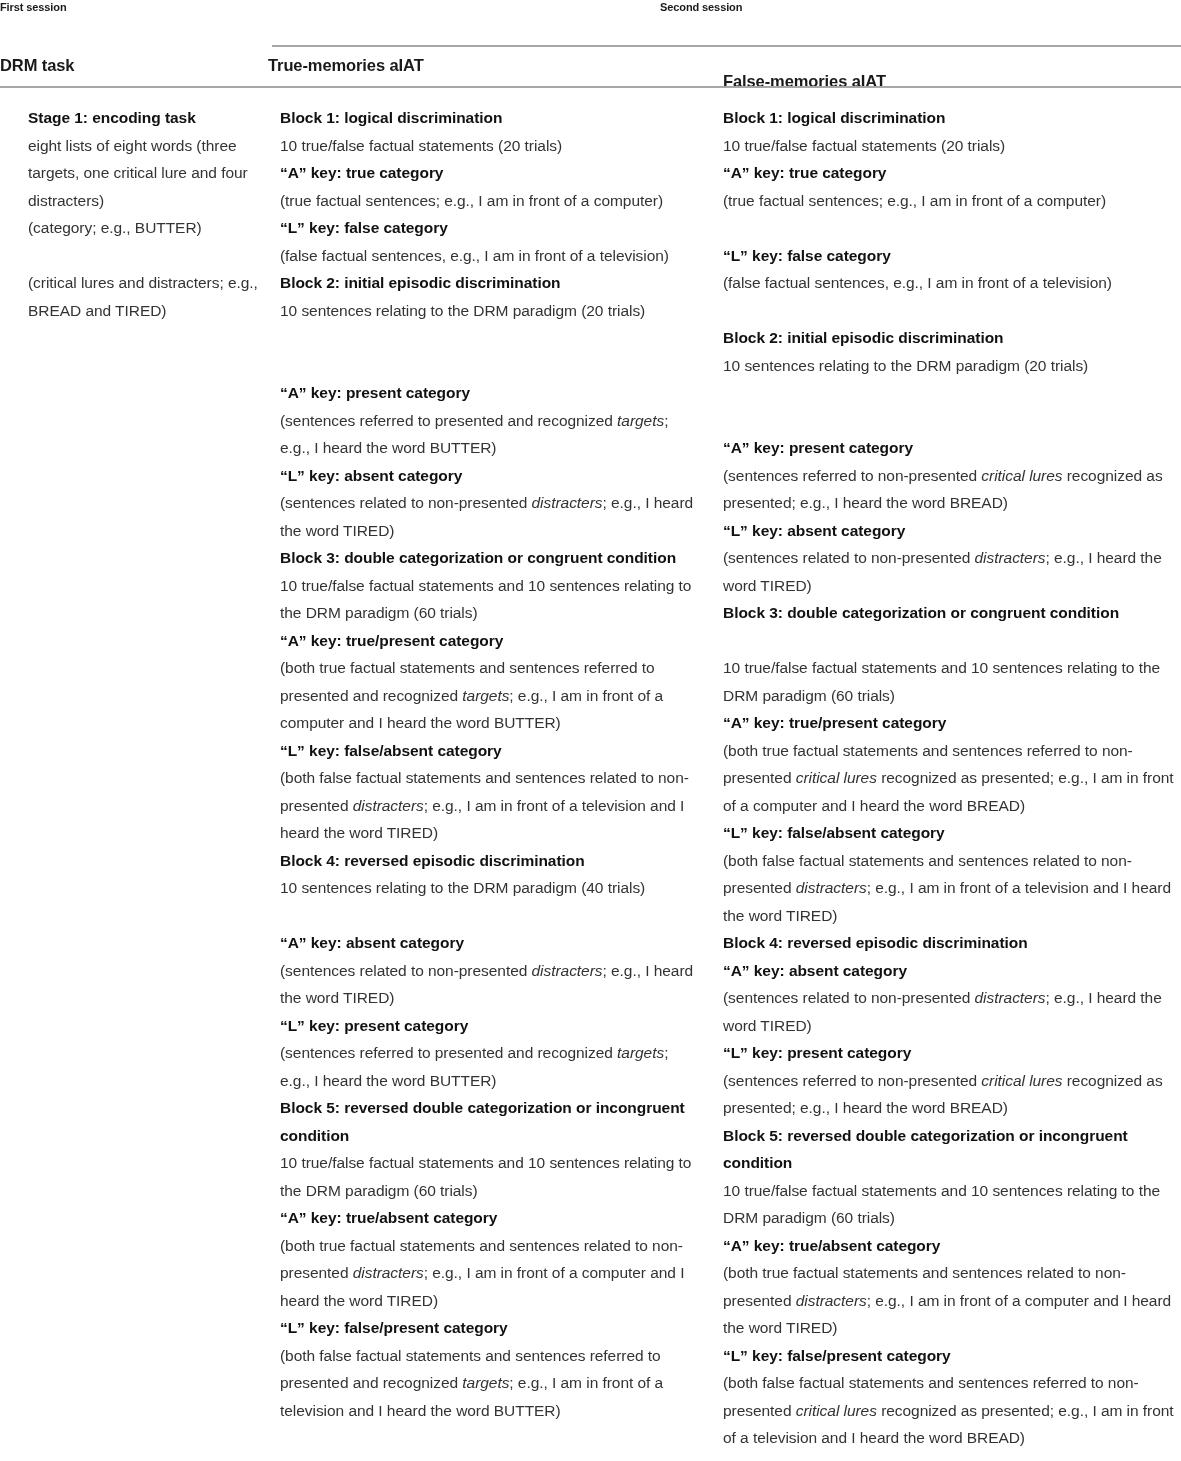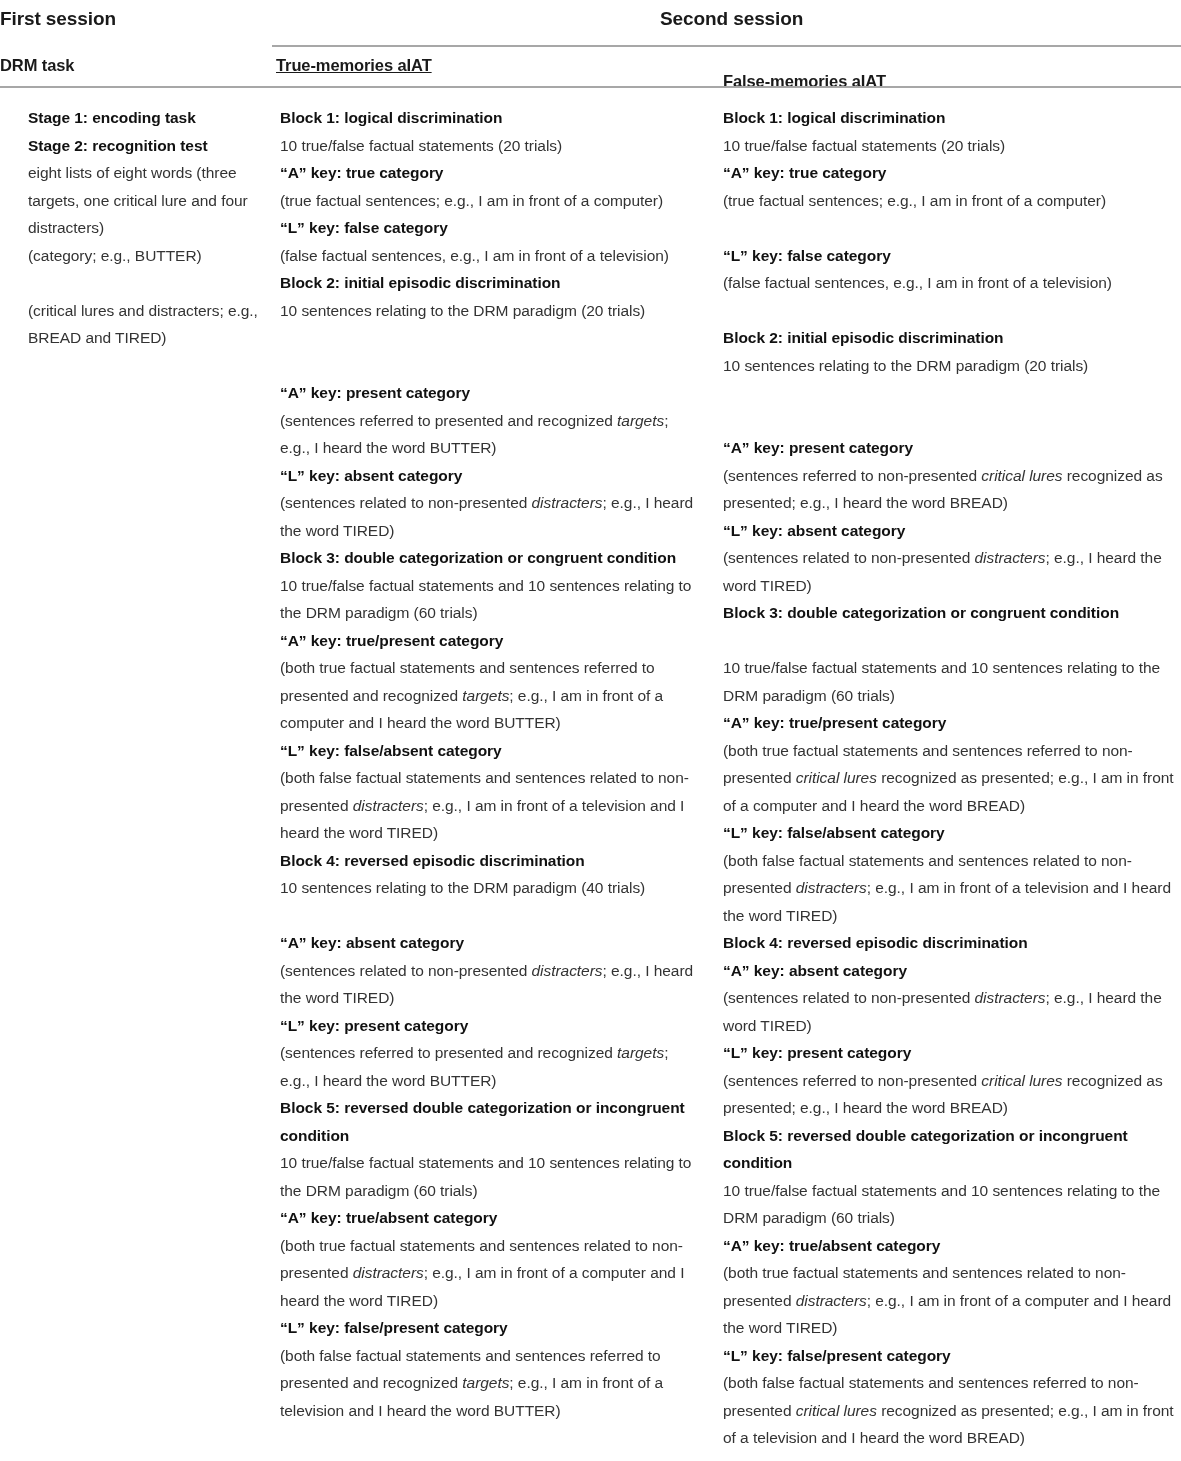--- a/index.html
+++ b/index.html
@@ -22,23 +22,23 @@
     box-sizing: border-box;
   }
 
   
   .session-row {
     position: relative;
     height: 46px;
   }
   .session-label {
     position: absolute;
-    top: 8px;
+    top: 1px;
     font-weight: bold;
-    font-size: 19px;
+    font-size: 11px;
     letter-spacing: -0.1px;
     white-space: nowrap;
   }
   .session-first { left: 0px; }
   .session-second { left: 660px; }
 
   .rule-partial {
     position: absolute;
     left: 272px;
     right: 0px;
@@ -54,21 +54,21 @@
   }
   .colhead {
     position: absolute;
     top: 10px;
     font-weight: bold;
     font-size: 16.5px;
     letter-spacing: -0.1px;
     white-space: nowrap;
   }
   .ch1 { left: 0px; }
-  .ch2 { left: 276px; text-decoration: underline; }
+  .ch2 { left: 268px; }
   .ch3 { left: 723px; margin-top: 16px; }
 
   .rule-full {
     position: relative;
     height: 2px;
     background: #a7a7a7;
     margin-bottom: 16px;
   }
 
   
@@ -114,21 +114,20 @@
     <div class="colhead ch3">False-memories aIAT</div>
   </div>
 
   <div class="rule-full"></div>
 
   <div class="cols">
 
     <div class="col col-1">
       <div class="line b">Stage 1: encoding task</div>
 
-      <div class="line b">Stage 2: recognition test</div>
       <div class="line">eight lists of eight words (three targets, one critical lure and four distracters)</div>
 
       <div class="line">(category; e.g., BUTTER)</div>
 
       <div class="spacer"></div>
 
       <div class="line">(critical lures and distracters; e.g., BREAD and TIRED)</div>
     </div>
 
     <div class="col col-2">

